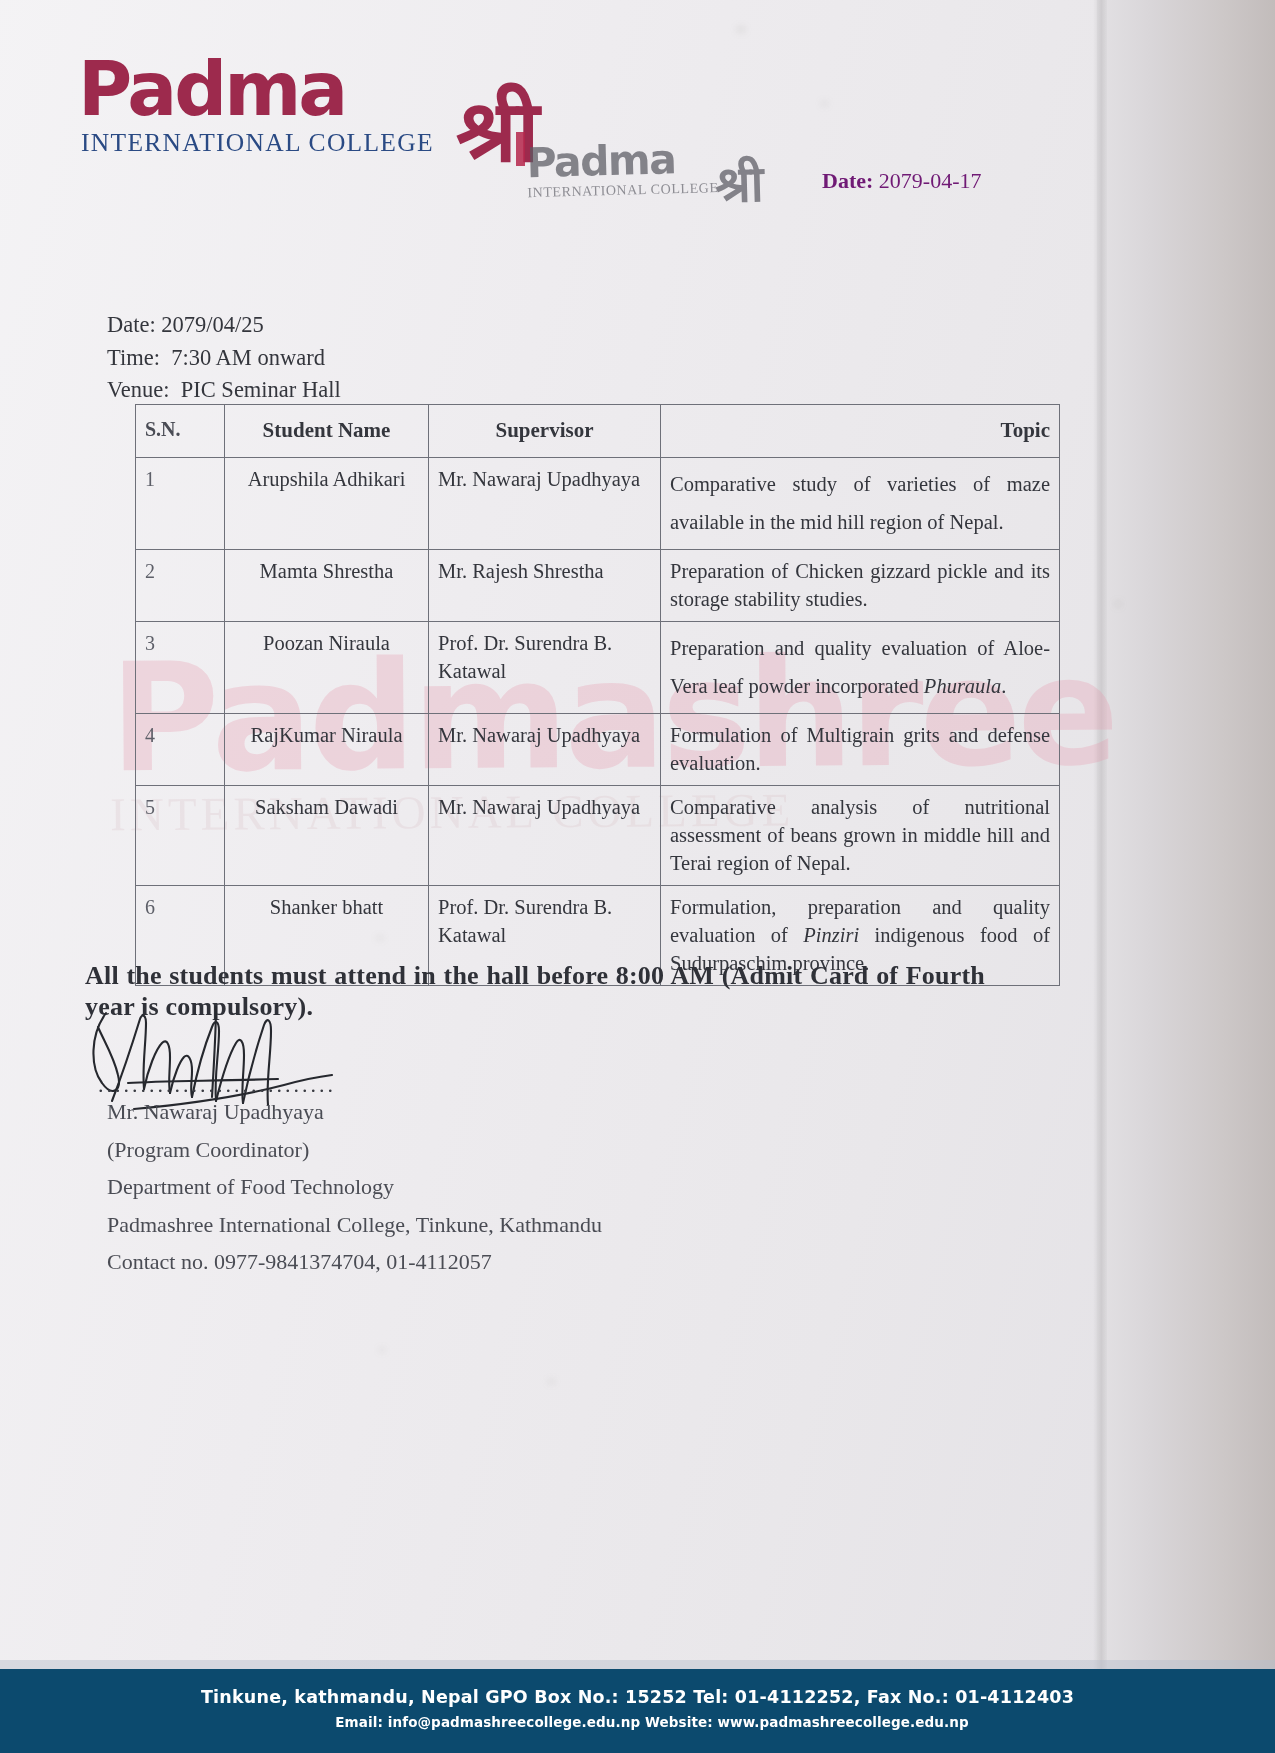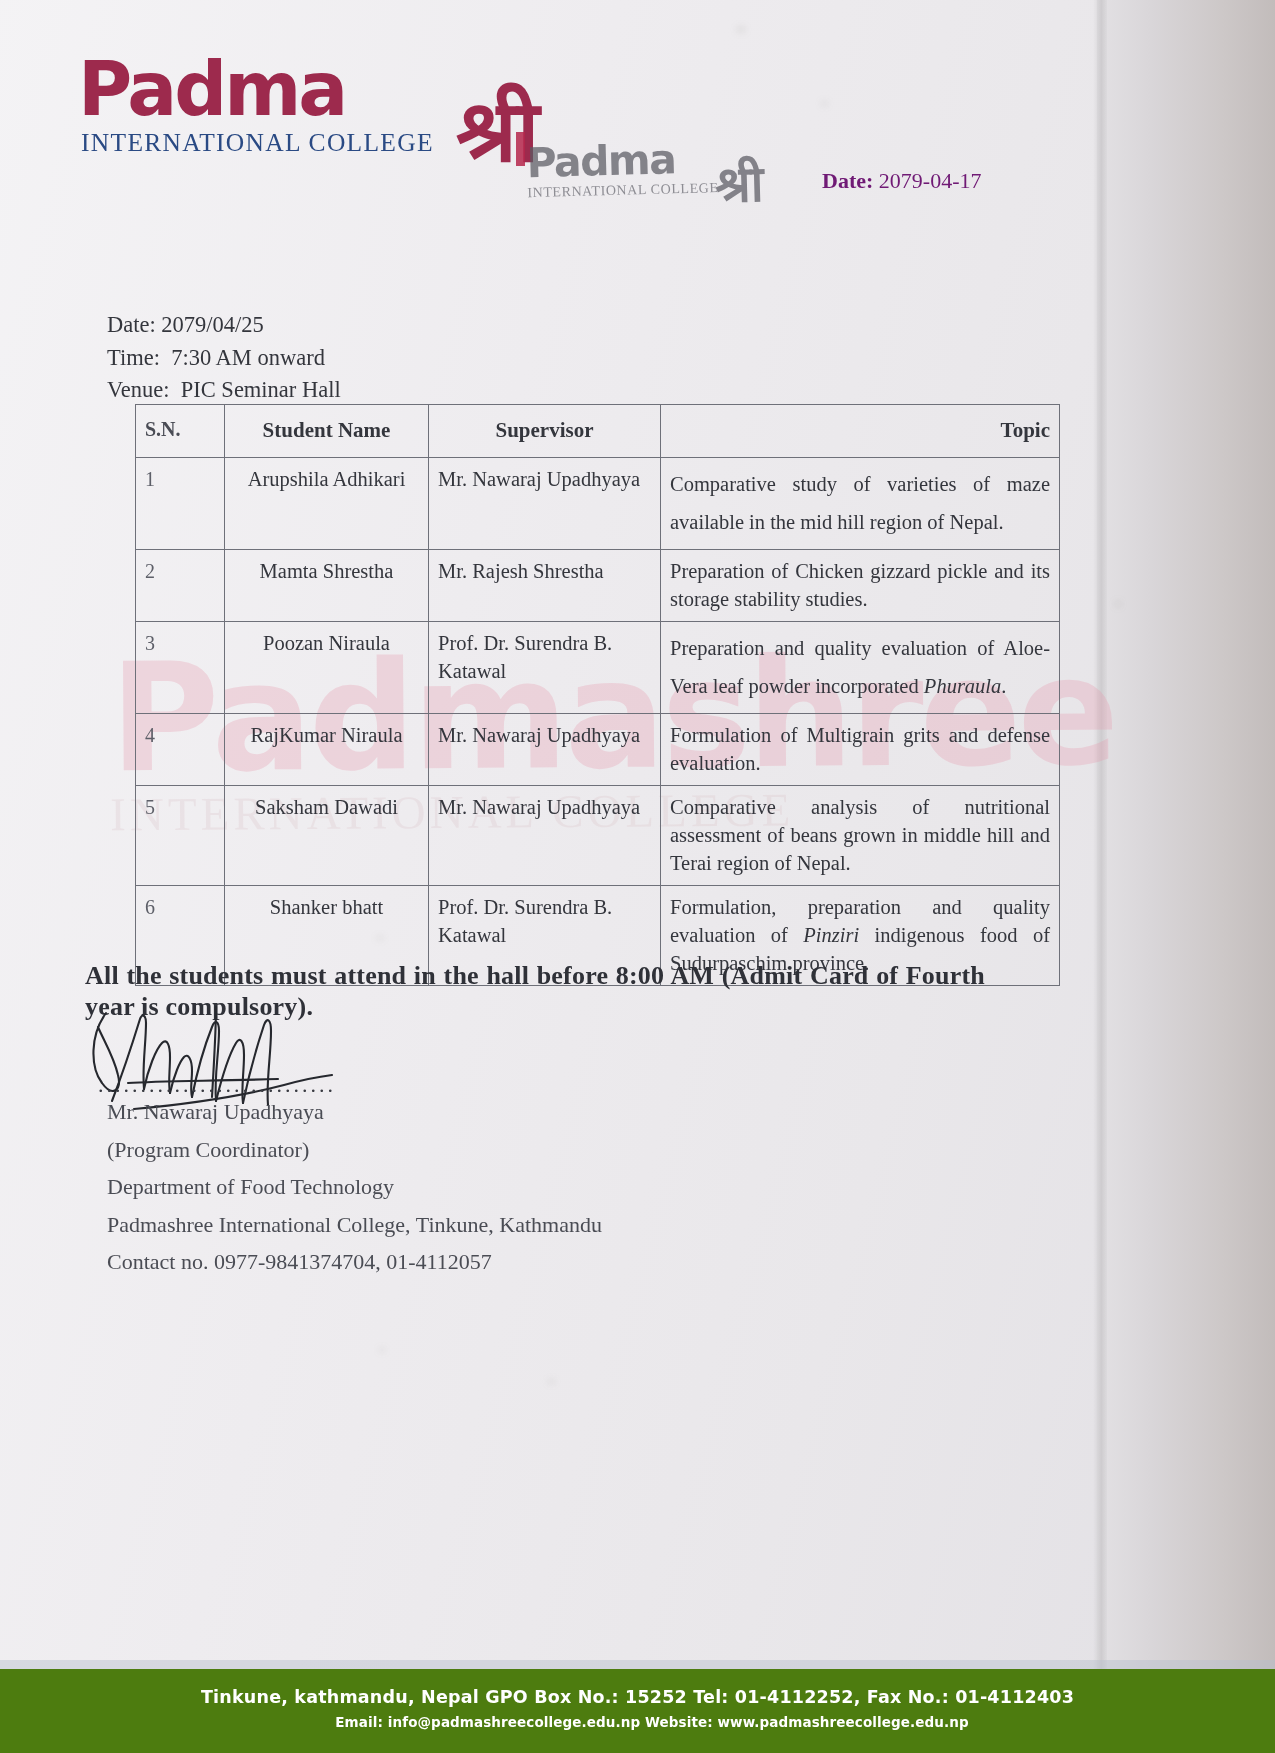--- a/index.html
+++ b/index.html
@@ -169,21 +169,21 @@
   }
   #sign-block{
     position:absolute;left:107px;top:1093px;
     font-size:22px;line-height:37.5px;color:#4a4c54;
   }
   #sign-block div{white-space:nowrap;}
 
   
   #footer{
     position:absolute;left:0;bottom:0;width:1275px;height:84px;
-    background:#4d7c0f;
+    background:#0c4a6e;
     color:#ffffff;
     font-family:"DejaVu Sans", sans-serif;
     text-align:center;
   }
   #footer-top{
     font-size:17.5px;font-weight:bold;padding-top:18px;letter-spacing:.2px;
   }
   #footer-bottom{
     font-size:13.5px;font-weight:bold;padding-top:7px;letter-spacing:.1px;margin-left:29px;
   }

